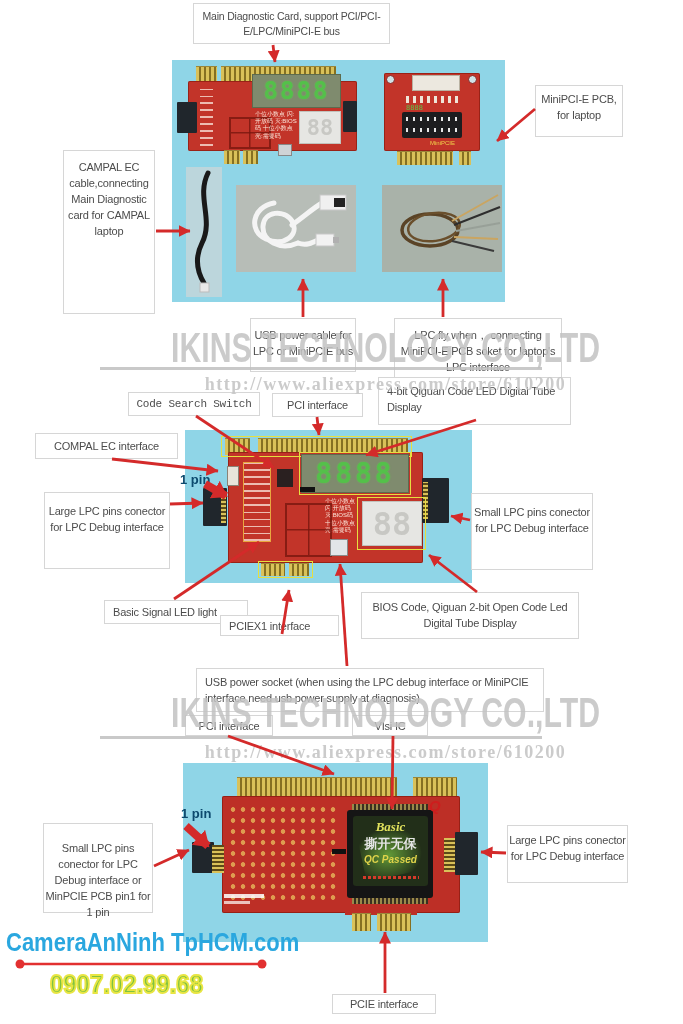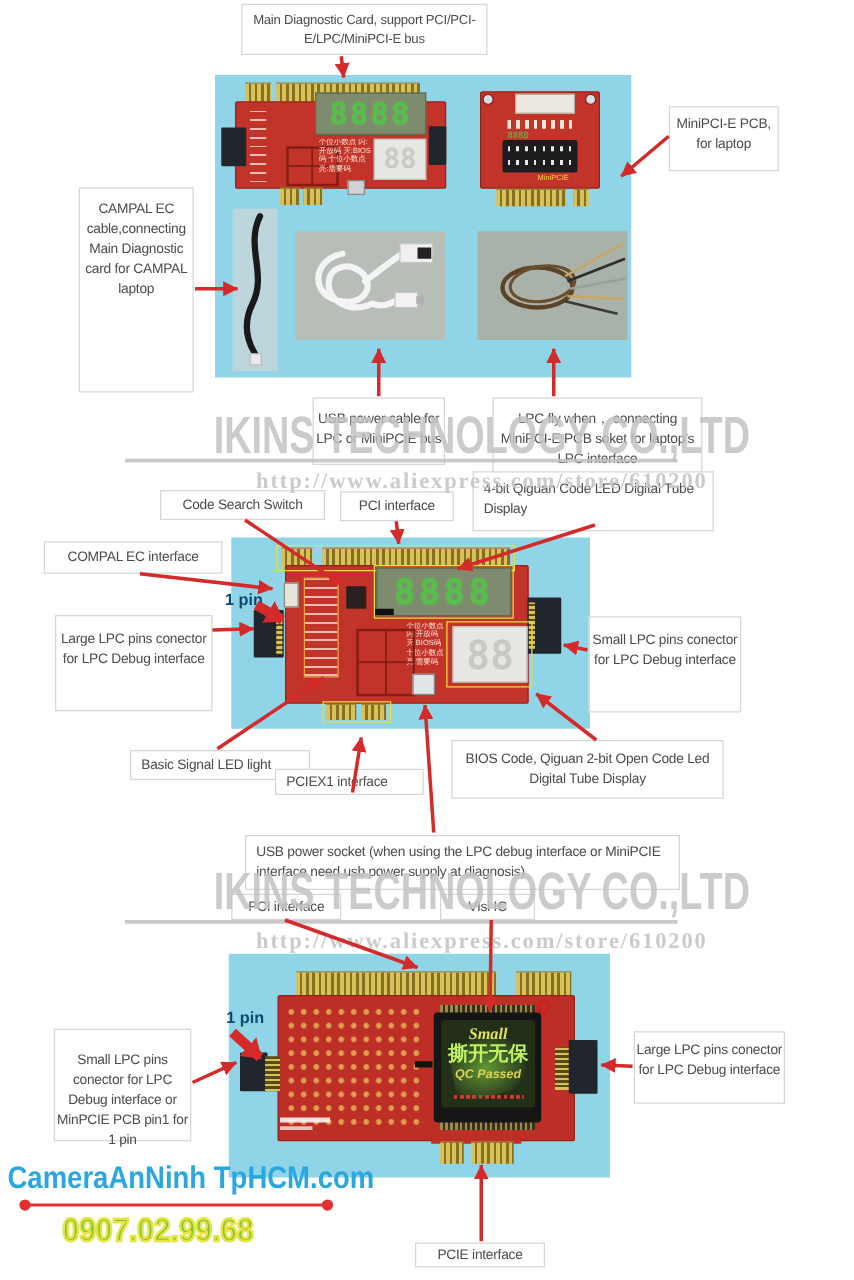--- a/index.html
+++ b/index.html
@@ -171,22 +171,22 @@
   <div class="abs padgrid" style="left:228px;top:804px;width:112px;height:102px;z-index:7;"></div>
   <div class="abs conn" style="left:192px;top:842px;width:22px;height:31px;z-index:7;"></div>
   <div class="abs goldrow" style="left:212px;top:845px;width:12px;height:28px;z-index:7;"></div>
   <div class="abs goldrow" style="left:444px;top:838px;width:12px;height:34px;z-index:7;"></div>
   <div class="abs conn" style="left:455px;top:832px;width:23px;height:43px;z-index:7;"></div>
   <div class="abs" style="left:352px;top:804px;width:76px;height:7px;background:repeating-linear-gradient(90deg,#9a8a4a 0 2px,#3a3020 2px 4px);z-index:7;"></div>
   <div class="abs" style="left:352px;top:897px;width:76px;height:7px;background:repeating-linear-gradient(90deg,#9a8a4a 0 2px,#3a3020 2px 4px);z-index:7;"></div>
   <div class="abs" style="left:347px;top:810px;width:86px;height:88px;background:#151515;border-radius:3px;z-index:8;"></div>
   <div class="abs sticker" style="left:353px;top:816px;width:75px;height:70px;z-index:9;">
     <div class="holo"></div>
-    <div style="position:relative;font-family:'Liberation Serif',serif;font-style:italic;font-weight:bold;font-size:13px;line-height:16px;color:#dfe05c;margin-top:3px;">Small</div>
-    <div style="position:relative;font-size:16px;line-height:17px;color:#bef264;font-weight:bold;">撕开无保</div>
+    <div style="position:relative;font-family:'Liberation Serif',serif;font-style:italic;font-weight:bold;font-size:13px;line-height:16px;color:#dfe05c;margin-top:3px;">Basic</div>
+    <div style="position:relative;font-size:13px;line-height:17px;color:#e5e5e5;font-weight:bold;">撕开无保</div>
     <div style="position:relative;font-size:10px;line-height:16px;color:#e0d44a;font-weight:bold;font-style:italic;">QC Passed</div>
     <div class="microred"></div>
   </div>
   <div class="abs" style="left:429px;top:797px;width:22px;height:17px;color:#cf1d1d;font-style:italic;font-weight:bold;font-size:15px;line-height:17px;z-index:8;">Q</div>
   <div class="abs" style="left:332px;top:849px;width:14px;height:5px;background:#111;z-index:8;"></div>
   <div class="abs" style="left:224px;top:894px;width:40px;height:4px;background:rgba(255,255,255,.85);z-index:8;"></div>
   <div class="abs" style="left:224px;top:901px;width:26px;height:3px;background:rgba(255,255,255,.7);z-index:8;"></div>
   <div class="abs" style="left:345px;top:903px;width:72px;height:12px;background:#bd2f26;z-index:6;"></div>
   <div class="abs gold" style="left:352px;top:913px;width:19px;height:18px;z-index:7;"></div>
   <div class="abs gold" style="left:377px;top:913px;width:34px;height:18px;z-index:7;"></div>
@@ -205,21 +205,21 @@
   <div class="wm-line" style="top:736px;"></div>
   <div class="wm" style="top:742px;">
     <div class="wm-url">http://www.aliexpress.com/store/610200</div>
   </div>
 
   <div class="callout c-top" style="left:193px;top:3px;width:197px;height:41px;font-size:10.5px;line-height:15px;padding-left:4px;padding-right:4px;">Main Diagnostic Card, support PCI/PCI-E/LPC/MiniPCI-E bus</div>
   <div class="callout c-top" style="left:535px;top:85px;width:88px;height:52px;">MiniPCI-E PCB, for laptop</div>
   <div class="callout c-top" style="left:63px;top:150px;width:92px;height:164px;padding-top:8px;">CAMPAL EC cable,connecting Main Diagnostic card for CAMPAL laptop</div>
   <div class="callout c-top" style="left:250px;top:318px;width:106px;height:54px;padding-top:8px;">USB power cable for LPC or MiniPCIE bus</div>
   <div class="callout c-top" style="left:394px;top:318px;width:168px;height:78px;padding-top:8px;">LPC fly when， connecting MiniPCI-E PCB soket for laptop's LPC interface</div>
-  <div class="callout c-center" style="left:128px;top:392px;width:132px;height:24px;">Code Search Switch</div>
+  <div class="callout c-center" style="left:128px;top:392px;width:132px;height:24px;font-family:Liberation Mono, monospace;">Code Search Switch</div>
   <div class="callout c-center" style="left:272px;top:393px;width:91px;height:24px;">PCI interface</div>
   <div class="callout c-lefttop" style="left:378px;top:377px;width:193px;height:48px;">4-bit Qiguan Code LED Digital Tube Display</div>
   <div class="callout c-center" style="left:35px;top:433px;width:143px;height:26px;">COMPAL EC interface</div>
   <div class="callout c-top" style="left:44px;top:492px;width:126px;height:77px;padding-top:10px;">Large LPC pins conector for LPC Debug interface</div>
   <div class="callout c-top" style="left:471px;top:493px;width:122px;height:77px;padding-top:10px;">Small LPC pins conector for LPC Debug interface</div>
   <div class="callout c-left" style="left:104px;top:600px;width:144px;height:24px;">Basic Signal LED light</div>
   <div class="callout c-left" style="left:220px;top:615px;width:119px;height:21px;">PCIEX1 interface</div>
   <div class="callout c-top" style="left:361px;top:592px;width:218px;height:47px;padding-top:6px;">BIOS Code, Qiguan 2-bit Open Code Led Digital Tube Display</div>
   <div class="callout c-lefttop" style="left:196px;top:668px;width:348px;height:44px;">USB power socket (when using the LPC debug interface or MiniPCIE interface need usb power supply at diagnosis)</div>
   <div class="callout c-center" style="left:185px;top:715px;width:88px;height:21px;">PCI interface</div>

